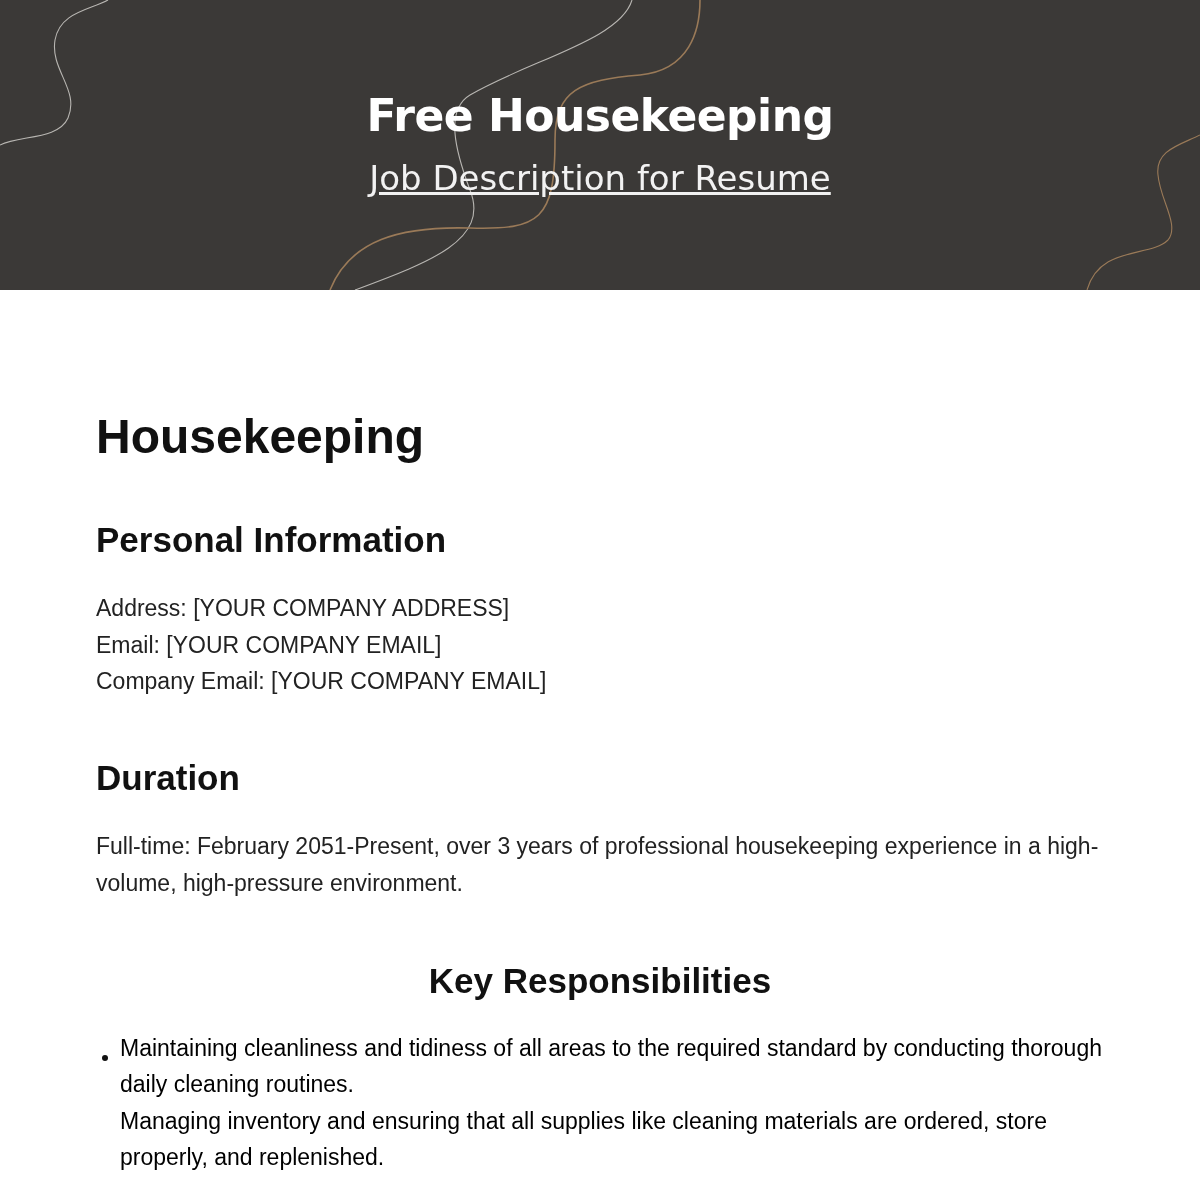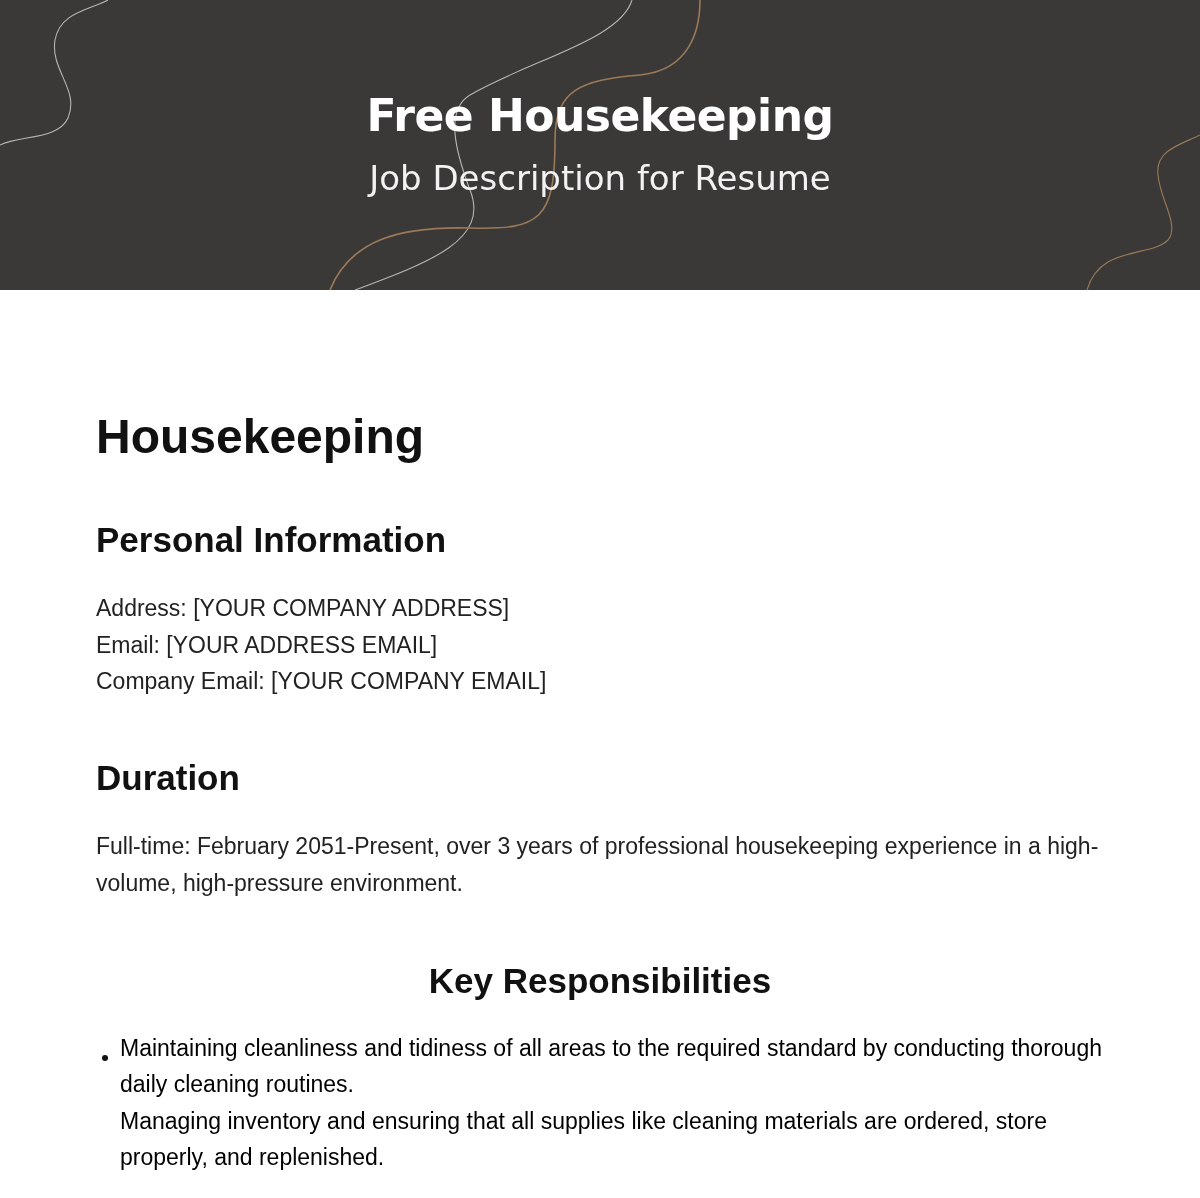--- a/index.html
+++ b/index.html
@@ -37,20 +37,21 @@
     .banner-subtitle {
       position: absolute;
       top: 158px;
       left: 0; right: 0;
       text-align: center;
       color: #f2f2f2;
       font-family: "DejaVu Sans", sans-serif;
       font-weight: normal;
       font-size: 34px;
       letter-spacing: 0px;
+      text-decoration: underline;
     }
     .content {
       padding: 0 96px;
     }
     .doc-title {
       margin-top: 118px;
       font-size: 48px;
       font-weight: bold;
       color: #111111;
       line-height: 58px;
@@ -117,21 +118,21 @@
   <div class="banner-title">Free Housekeeping</div>
   <div class="banner-subtitle">Job Description for Resume</div>
 </div>
 
 <div class="content">
   <h1 class="doc-title">Housekeeping</h1>
 
   <h2 class="section-heading h-personal">Personal Information</h2>
   <ul class="info-list">
     <li>Address: [YOUR COMPANY ADDRESS]</li>
-    <li>Email: [YOUR ADDRESS EMAIL]</li>
+    <li>Email: [YOUR COMPANY EMAIL]</li>
     <li>Company Email: [YOUR COMPANY EMAIL]</li>
   </ul>
 
   <h2 class="section-heading h-duration">Duration</h2>
   <p class="para">Full-time: February 2051-Present, over 3 years of professional housekeeping experience in a high-volume, high-pressure environment.</p>
 
   <h2 class="section-heading h-key">Key Responsibilities</h2>
   <ul class="bullets">
     <li>
       <span class="dot"></span>

